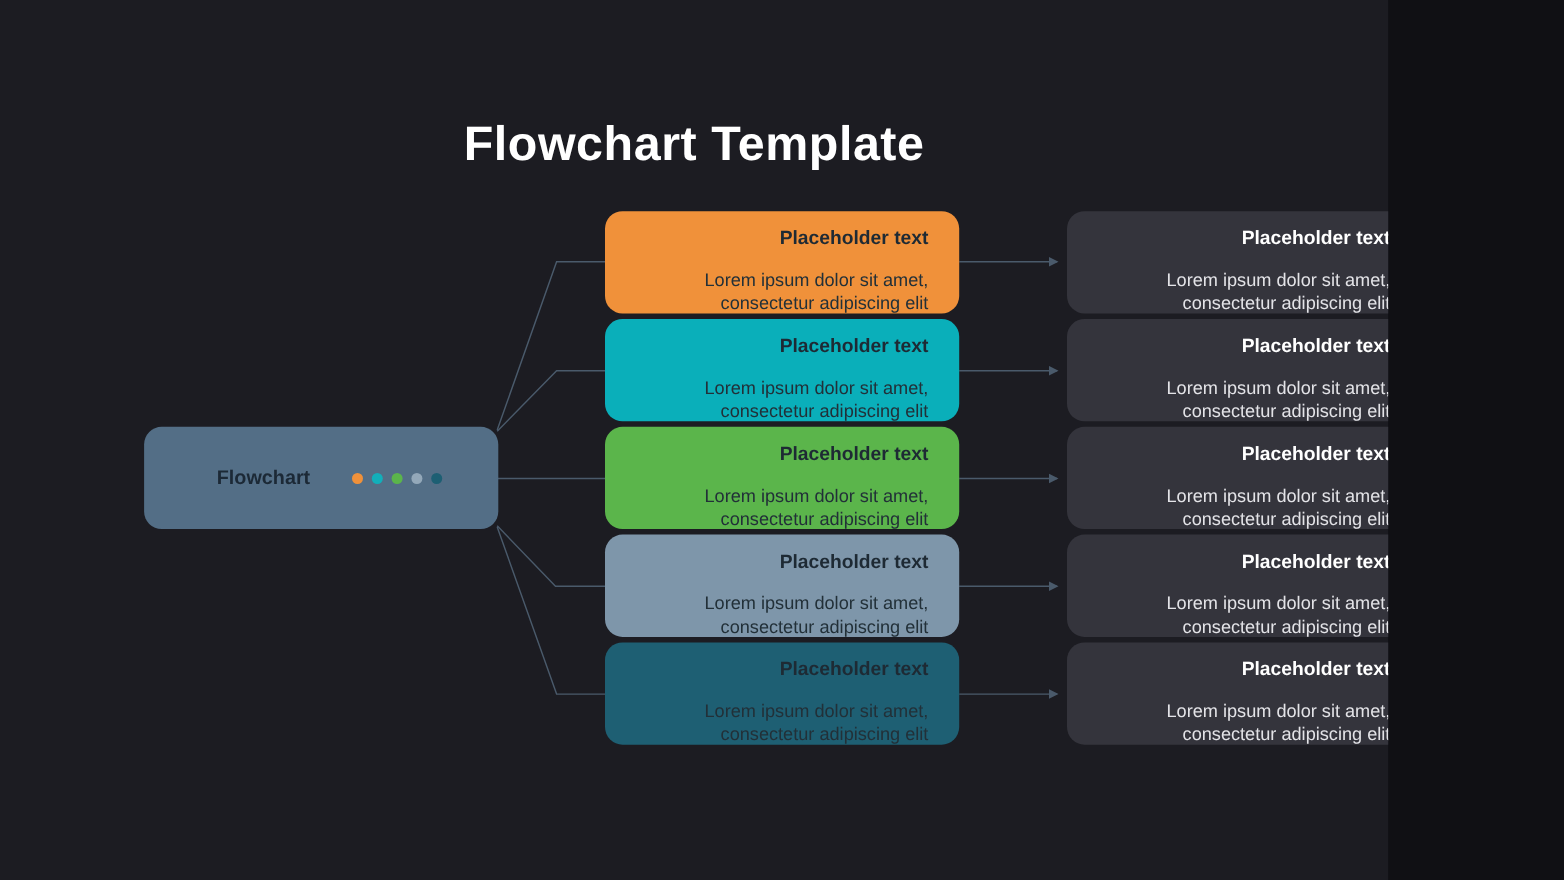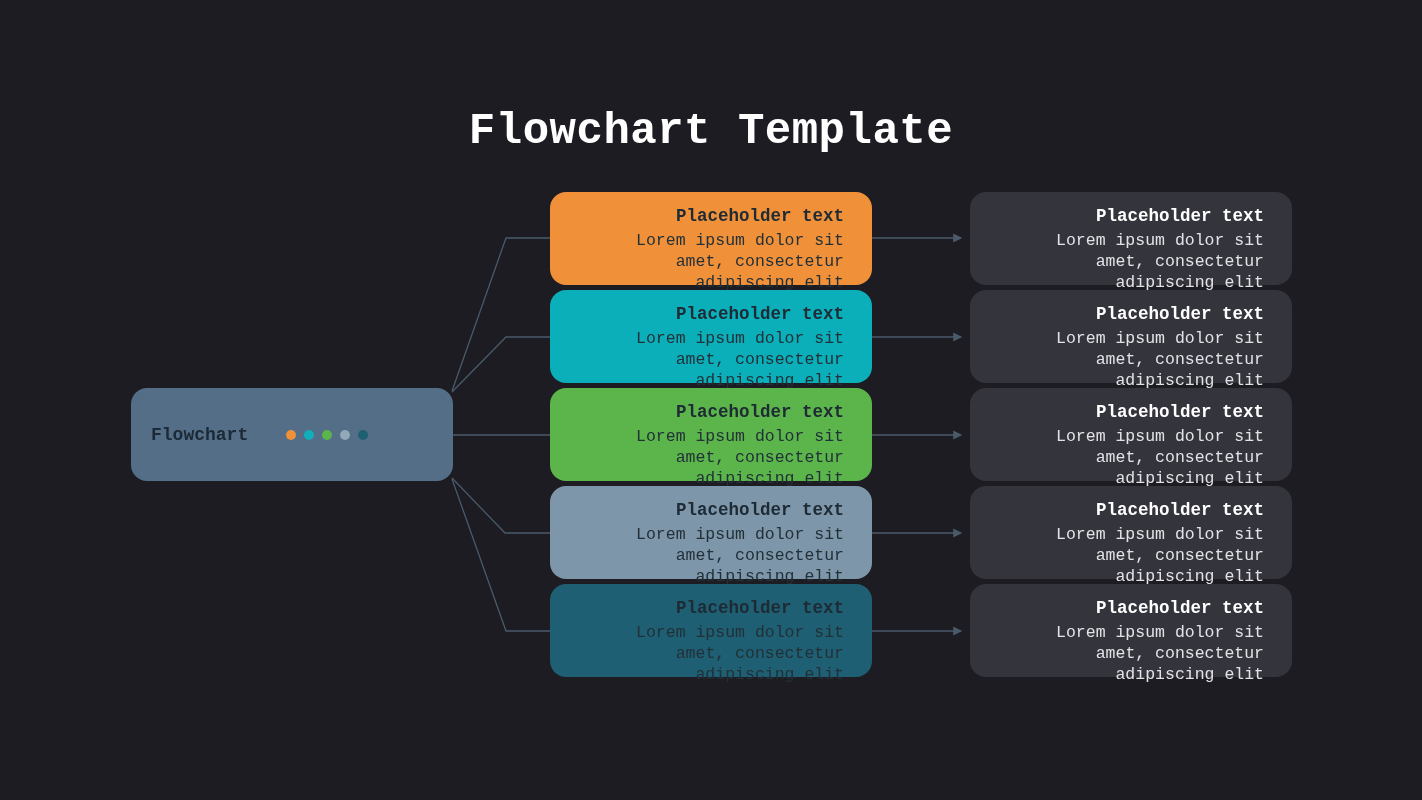--- a/index.html
+++ b/index.html
@@ -2,25 +2,25 @@
 <html style="--background: #1C1C22; --title-text: #FFFFFF; --connector: #4A5A6B; --root-fill: #536E86; --root-text: #1C2936; --branch-title-text: #1E2A34; --branch-body-text: #223038; --result-fill: #34343C; --result-title-text: #FFFFFF; --result-body-text: #E3E3E7;"><head>
 <meta charset="utf-8">
 <style>
   html, body {
     margin: 0;
     padding: 0;
     background: #101014;
   }
   .slide {
     position: relative;
-    width: 1422px;
+    width: 1262px;
     height: 800px;
     overflow: hidden;
     background: var(--background, #1C1C22);
-    font-family: Liberation Mono, monospace;
+    font-family: Liberation Sans, sans-serif;
   }
   .page-title {
     position: absolute;
     top: 106px;
     left: 0;
     width: 100%;
     text-align: center;
     font-size: 44px;
     font-weight: 700;
     letter-spacing: 0.5px;
@@ -44,21 +44,21 @@
     height: 93px;
     border-radius: 16px;
     box-sizing: border-box;
     z-index: 1;
   }
   .root-node {
     left: 131px;
     top: 388px;
     display: flex;
     align-items: center;
-    padding-left: 20px;
+    padding-left: 66px;
     background: var(--root-fill, #536E86);
   }
   .root-label {
     font-size: 18px;
     font-weight: 700;
     color: var(--root-text, #1C2936);
   }
   .root-dots {
     display: flex;
     gap: 8px;
@@ -83,21 +83,21 @@
   }
   .node-title {
     font-size: 17.5px;
     font-weight: 700;
     line-height: 22px;
   }
   .node-body {
     font-size: 16.5px;
     font-weight: 400;
     line-height: 21px;
-    margin-top: 3px;
+    margin-top: 18px;
   }
   .branch-col .node-title { color: var(--branch-title-text, #1E2A34); }
   .branch-col .node-body  { color: var(--branch-body-text, #223038); }
   .result-col .node-title { color: var(--result-title-text, #FFFFFF); }
   .result-col .node-body  { color: var(--result-body-text, #E3E3E7); }
 </style>
 </head>
 <body>
 
 <div class="slide">

